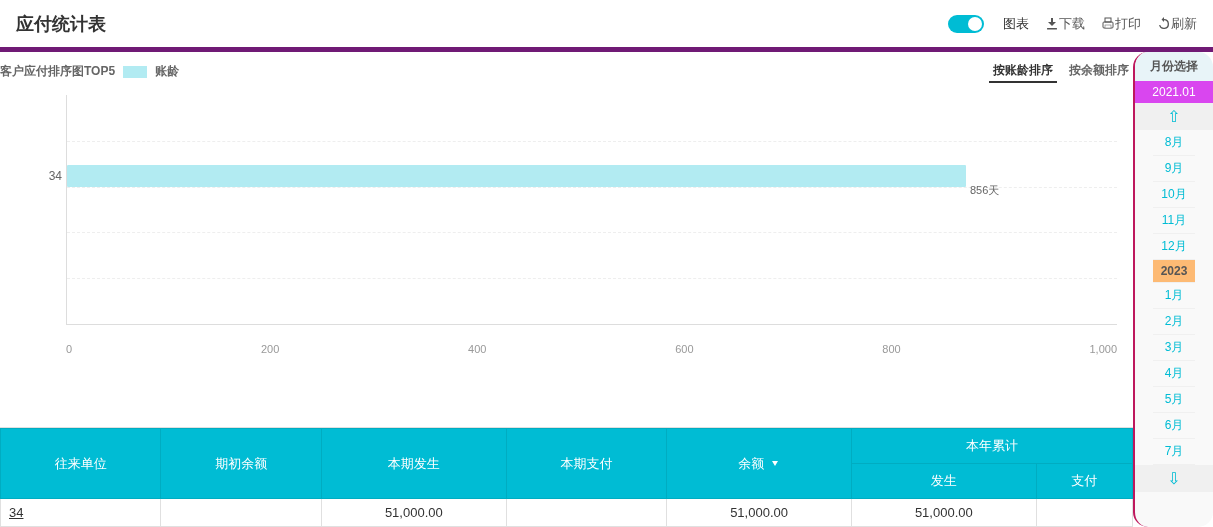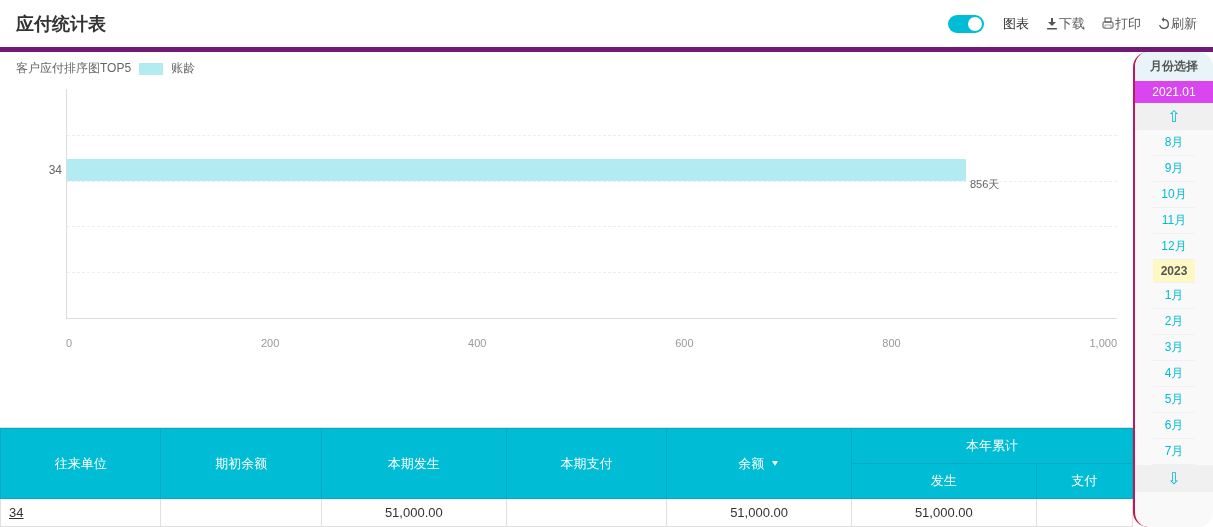--- a/index.html
+++ b/index.html
@@ -16,21 +16,21 @@
     .toggle-switch::after { content: ''; position: absolute; right: 2px; top: 2px; width: 14px; height: 14px; background: #fff; border-radius: 50%; }
     .action-btn { display: flex; align-items: center; cursor: pointer; color: #555; font-size: 13px; }
 
     
     .main-content { display: flex; flex: 1; overflow: hidden; }
 
     
     .chart-area { flex: 1; display: flex; flex-direction: column; overflow: hidden; }
 
     
-    .chart-header { display: flex; align-items: center; justify-content: space-between; padding: 8px 16px 4px; }
+    .chart-header { display: flex; align-items: center; justify-content: space-between; padding: 8px 0 4px; font-weight: bold; }
     .chart-legend { display: flex; align-items: center; gap: 8px; font-size: 12px; color: #666; }
     .legend-box { width: 24px; height: 12px; background: #b2ebf2; border: 1px solid #b2ebf2; }
     .chart-sort-btns { display: flex; gap: 8px; }
     .sort-btn { font-size: 12px; color: #666; cursor: pointer; padding: 2px 4px; }
     .sort-btn.active { color: #333; border-bottom: 2px solid #333; }
 
     
     .bar-chart-wrap { flex: 1; padding: 8px 16px 4px; position: relative; min-height: 280px; }
     .bar-chart { width: 100%; height: 260px; position: relative; }
     .chart-plot-area { position: absolute; left: 50px; right: 0; top: 0; bottom: 30px; border-left: 1px solid #ddd; border-bottom: 1px solid #ddd; }
@@ -53,21 +53,21 @@
     .th-sub { border-top: none; }
 
     
     .right-sidebar { width: 80px; background: #f9f9f9; border-left: 2px solid #be185d; display: flex; flex-direction: column; overflow: hidden; height: 100%; border-radius: 15px; }
     .sidebar-header { background: #e8f4f8; padding: 6px 8px; font-size: 12px; color: #555; text-align: center; font-weight: bold; }
     .sidebar-date { background: #d946ef; color: #fff; padding: 4px 6px; font-size: 12px; text-align: center; }
     .sidebar-nav { display: flex; flex-direction: column; align-items: center; overflow: hidden; }
     .sidebar-nav-btn { width: 100%; text-align: center; padding: 4px; cursor: pointer; color: #00bcd4; font-size: 16px; background: #f0f0f0; }
     .sidebar-months { flex: 1; overflow-y: auto; }
     .month-item { padding: 4px 8px; font-size: 12px; color: #00bcd4; cursor: pointer; text-align: center; border-bottom: 1px solid #f0f0f0; }
-    .month-item.year-label { background: #fef9c3; color: #555; font-weight: bold; padding: 4px 6px; }
+    .month-item.year-label { background: #fdba74; color: #555; font-weight: bold; padding: 4px 6px; }
   </style>
 </head>
 <body>
 
 <div class="app-container">
 
   <div class="header">
     <span class="header-title">应付统计表</span>
     <div class="header-actions">
       <div class="toggle-wrap">
@@ -100,20 +100,24 @@
 
   <div class="main-content">
 
     <div class="chart-area">
 
       <div class="chart-header">
         <div class="chart-legend">
           <span>客户应付排序图TOP5</span>
           <div class="legend-box"></div>
           <span>账龄</span>
+        </div>
+        <div class="chart-sort-btns">
+          <span class="sort-btn active">按账龄排序</span>
+          <span class="sort-btn">按余额排序</span>
         </div>
       </div>
 
       <div class="bar-chart-wrap">
         <div class="bar-chart">
 
           <div class="chart-plot-area">
 
             <div class="grid-lines">
               <div class="grid-line" style="top:20%"></div>

